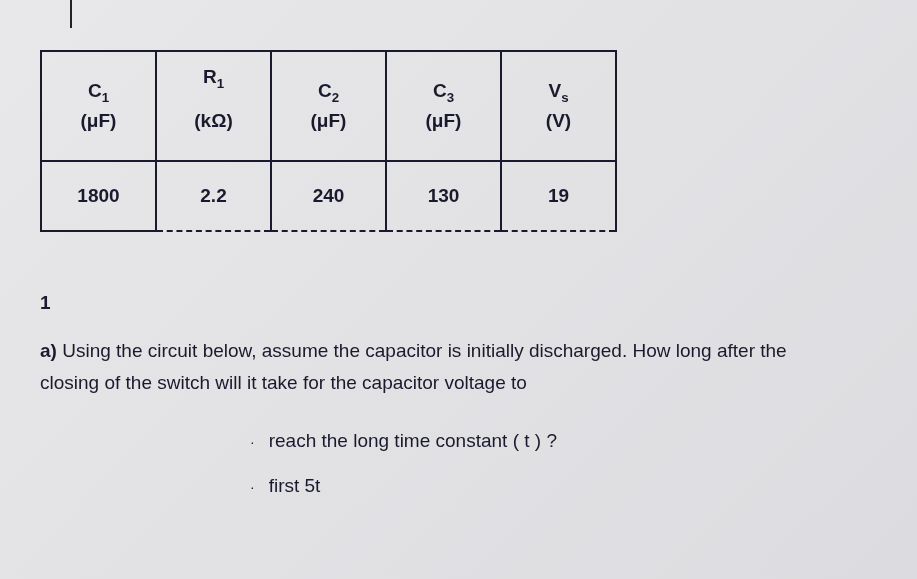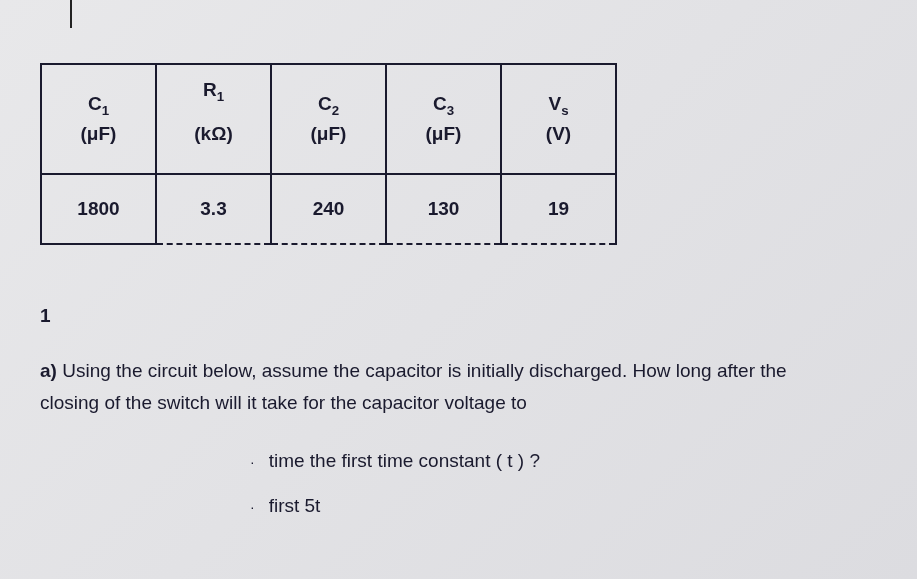--- a/index.html
+++ b/index.html
@@ -15,21 +15,21 @@
     .tick {
       position: absolute;
       top: 0px;
       left: 70px;
       width: 2px;
       height: 28px;
       background: #222;
     }
     table {
       border-collapse: collapse;
-      margin-top: 43px;
+      margin-top: 30px;
       margin-left: 10px;
       padding-left: 20px;
     }
     td {
       border: 2px solid #1a1a2e;
       text-align: center;
       vertical-align: middle;
       padding: 8px 4px;
       width: 115px;
     }
@@ -49,21 +49,21 @@
     .sym { display: block; margin-bottom: 6px; }
     .unit { display: block; }
     .sub { font-size: 0.7em; vertical-align: sub; }
     .qnum {
       margin-top: 60px;
       margin-left: 10px;
       font-weight: bold;
       font-size: 19px;
     }
     .qtext {
-      margin-top: 28px;
+      margin-top: 21px;
       margin-left: 10px;
       margin-right: 10px;
       font-size: 19px;
       line-height: 1.7;
     }
     .qtext .label { font-weight: bold; }
     .bullets {
       margin-top: 18px;
       margin-left: 220px;
       font-size: 19px;
@@ -98,32 +98,32 @@
       <span class="sym"><span>C</span><span class="sub">3</span></span>
       <span class="unit">(μF)</span>
     </td>
     <td>
       <span class="sym"><span>V</span><span class="sub">s</span></span>
       <span class="unit">(V)</span>
     </td>
   </tr>
   <tr class="values">
     <td>1800</td>
-    <td>3.3</td>
+    <td>2.2</td>
     <td>240</td>
     <td>130</td>
     <td>19</td>
   </tr>
 </tbody>
   </table>
 
 <div class="qnum">1</div>
 
 <div class="qtext">
   <span class="label">a)</span>
   <span>Using the circuit below, assume the capacitor is initially discharged.  How long after the</span><br>
   <span>closing of the switch will it take for the capacitor voltage to</span>
 </div>
 
 <div class="bullets">
-  <div><span class="dot">·</span><span>time the first time constant ( t ) ?</span></div>
+  <div><span class="dot">·</span><span>reach the long time constant ( t ) ?</span></div>
   <div><span class="dot">·</span><span>first 5t</span></div>
 </div>
 
 </body></html>

